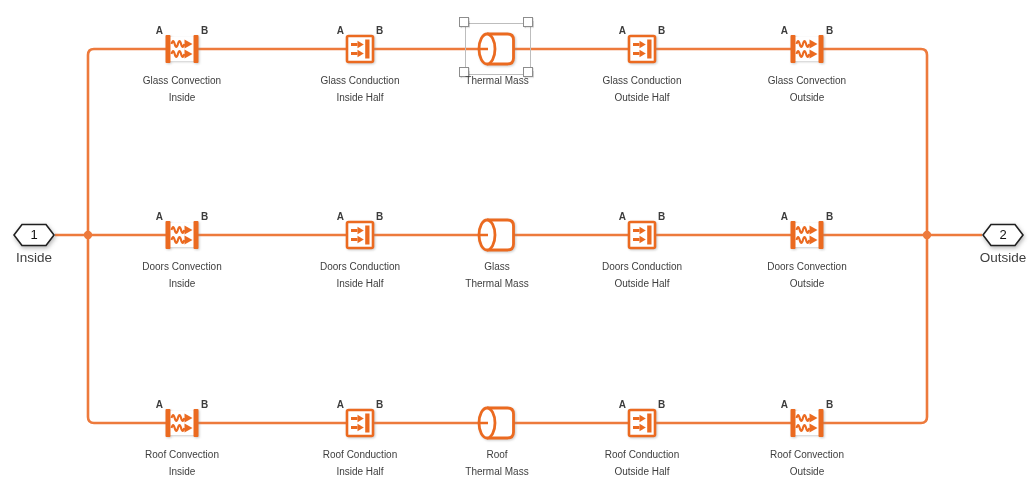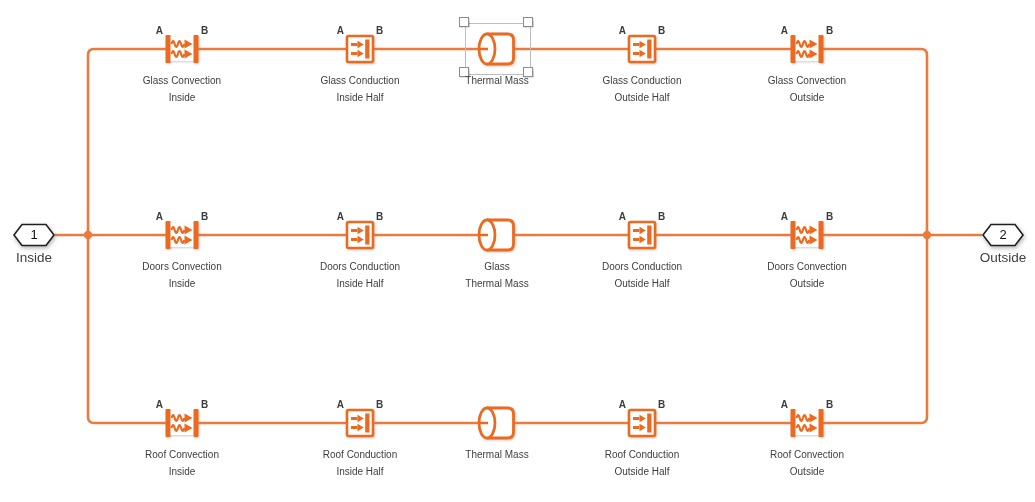--- a/index.html
+++ b/index.html
@@ -253,20 +253,21 @@
     </div>
   </div>
 
   <div class="block t-mass" style="left:417px;top:395px">
     <svg class="icon" style="left:60px;top:11px" width="40" height="34" viewBox="0 0 40 34">
       <path class="cylbody" d="M10,2 H30.5 Q36.5,2 36.5,8 V26 Q36.5,32 30.5,32 H10"></path>
       <ellipse class="cylell" cx="10" cy="17" rx="8" ry="15"></ellipse>
       <line class="stub" x1="1" y1="17" x2="11" y2="17"></line>
     </svg>
     <div class="blabel">
+      <div>Roof</div>
         <div>Thermal Mass</div>
     </div>
   </div>
 
   <div class="block t-cond" style="left:562px;top:395px">
     <span class="pin pa">A</span>
     <span class="pin pb">B</span>
     <svg class="icon" style="left:65px;top:13px" width="30" height="30" viewBox="0 0 30 30">
       <rect class="sq" x="2" y="2" width="26" height="26" rx="1.5"></rect>
       <rect class="ofill" x="20.2" y="5.5" width="4.3" height="19"></rect>

